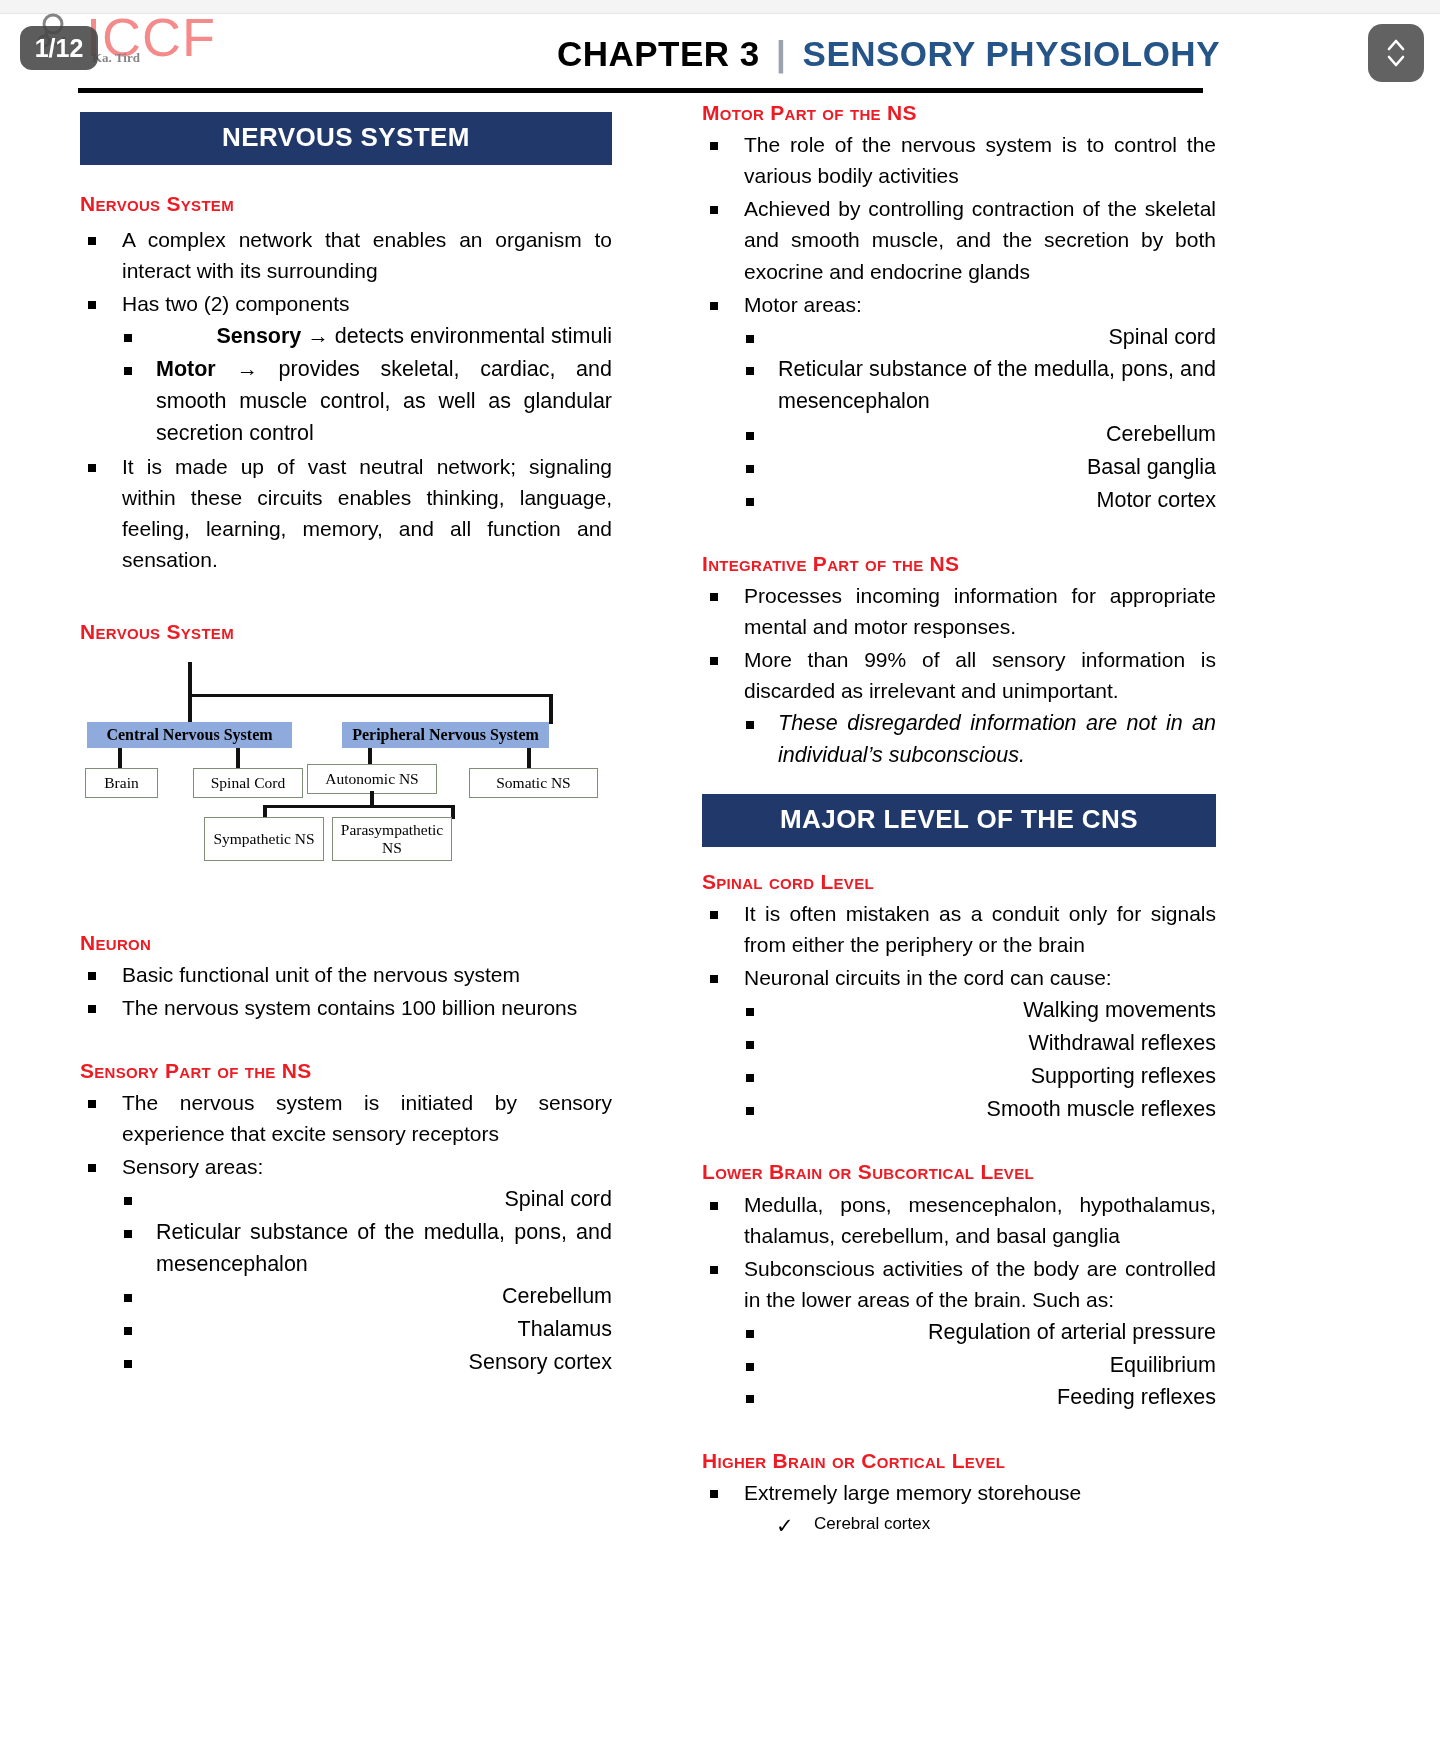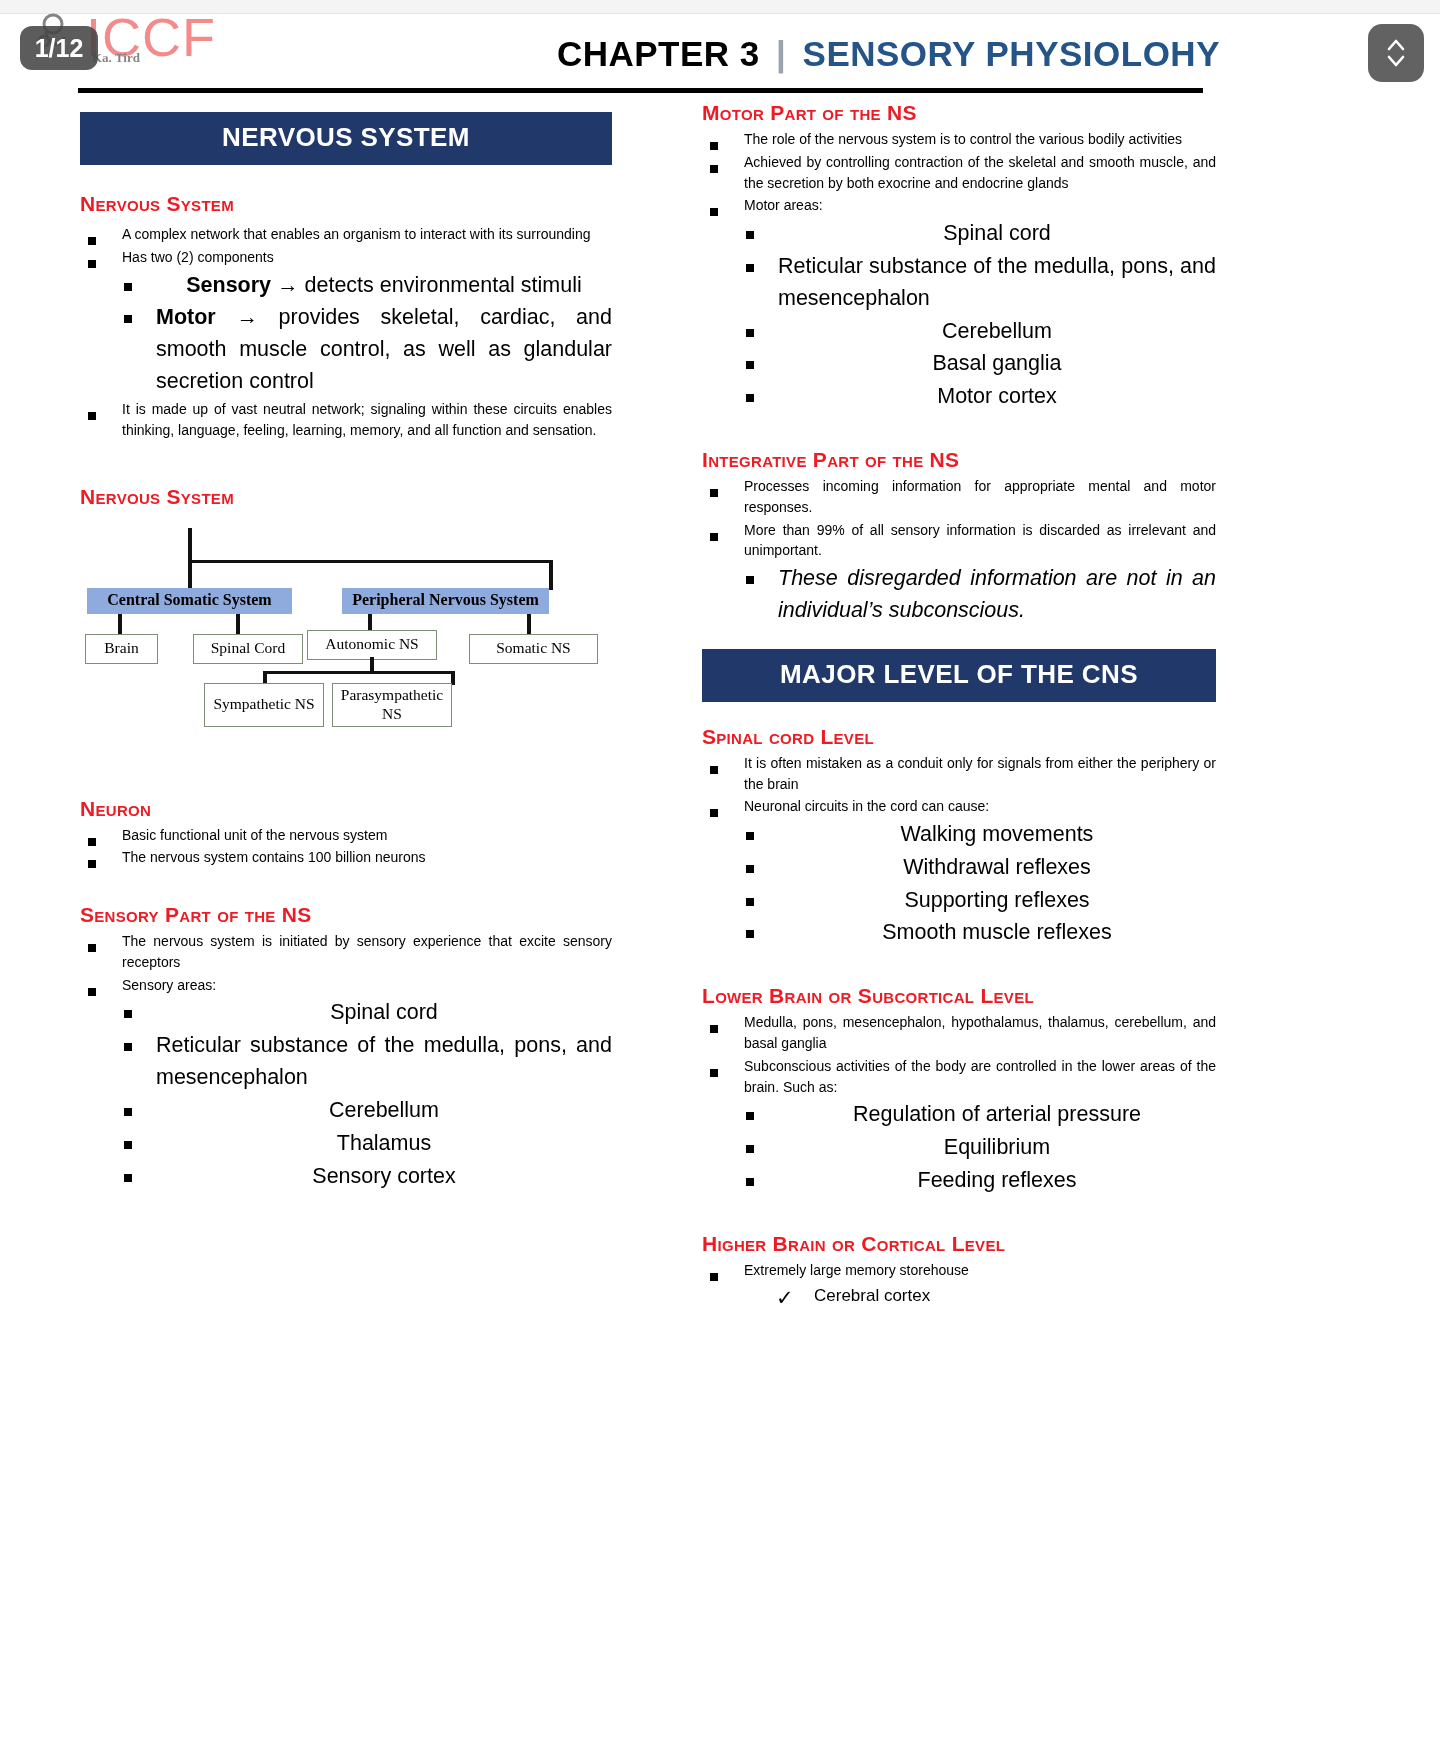--- a/index.html
+++ b/index.html
@@ -162,21 +162,21 @@
   .rhead-gap { margin-top: 34px; }
   .rhead-gap-lg { margin-top: 44px; }
   .rhead-tight { margin-bottom: 4px; }
 
   
   ul.lvl1 { list-style: none; margin: 0 0 0 0; padding: 0; }
   ul.lvl1 > li {
     position: relative;
     padding-left: 42px;
     margin-bottom: 2px;
-    font-size: 14px;
+    font-size: 21px;
     line-height: 1.48;
     text-align: justify;
     color: #000;
   }
   ul.lvl1 > li::before {
     content: "";
     position: absolute;
     left: 8px;
     top: 13px;
     width: 8px;
@@ -184,21 +184,21 @@
     background: #000;
   }
 
   ul.lvl2 { list-style: none; margin: 0; padding: 0; }
   ul.lvl2 > li {
     position: relative;
     padding-left: 76px;
     margin-bottom: 1px;
     font-size: 21.5px;
     line-height: 1.48;
-    text-align: center;
+    text-align: right;
     color: #000;
   }
   ul.lvl2 > li::before {
     content: "";
     position: absolute;
     left: 44px;
     top: 13px;
     width: 8px;
     height: 8px;
     background: #000;
@@ -320,21 +320,21 @@
       <div class="diagram">
 
         <div class="dline" style="left:108px; top:4px; width:4px; height:34px;"></div>
 
         <div class="dline" style="left:108px; top:36px; width:365px; height:3px;"></div>
 
         <div class="dline" style="left:469px; top:36px; width:4px; height:30px;"></div>
 
         <div class="dline" style="left:108px; top:36px; width:4px; height:30px;"></div>
 
-        <div class="dbox dbox-blue" style="left:7px; top:64px; width:205px;">Central Somatic System</div>
+        <div class="dbox dbox-blue" style="left:7px; top:64px; width:205px;">Central Nervous System</div>
         <div class="dbox dbox-blue" style="left:262px; top:64px; width:207px;">Peripheral Nervous System</div>
 
         <div class="dline" style="left:38px; top:90px; width:4px; height:20px;"></div>
         <div class="dline" style="left:156px; top:90px; width:4px; height:20px;"></div>
 
         <div class="dline" style="left:288px; top:90px; width:4px; height:18px;"></div>
         <div class="dline" style="left:447px; top:90px; width:4px; height:20px;"></div>
 
         <div class="dbox dbox-white" style="left:5px; top:110px; width:73px;">Brain</div>
         <div class="dbox dbox-white" style="left:113px; top:110px; width:110px;">Spinal Cord</div>

